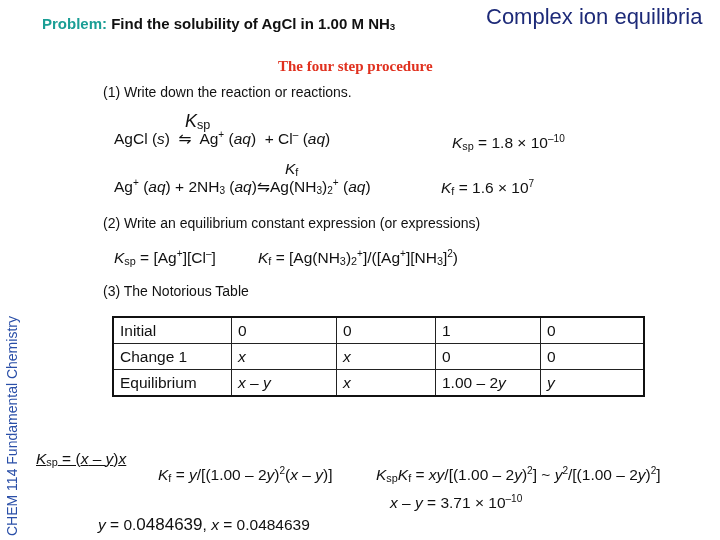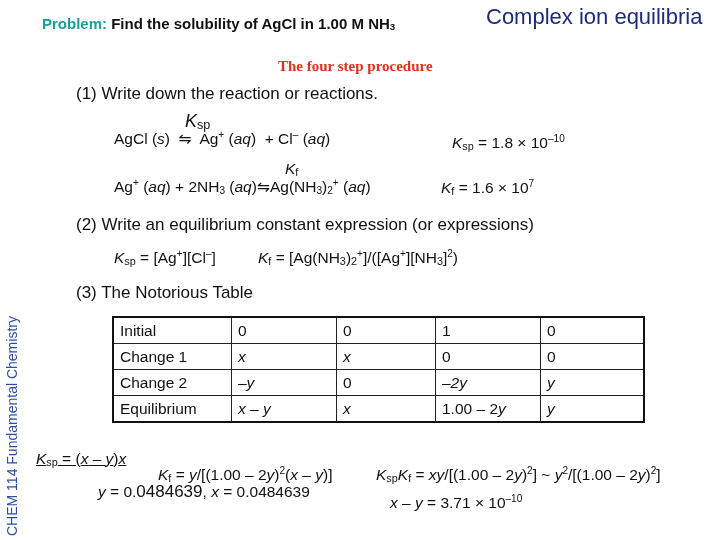--- a/index.html
+++ b/index.html
@@ -15,21 +15,21 @@
   .kmark sub { font-size:70%; }
 
   #problem { left:22px; top:15px; font-size:15px; font-weight:bold;margin-left:20px; }
   #problem .lbl { color:#1a9e95; }
   #problem .txt { color:#111; }
 
   #title { left:486px; top:4px; font-size:22px; color:#1d2a78; }
 
   #steps-head { left:278px; top:58px; font-size:15px; font-weight:bold; color:#e0301e;font-family:Liberation Serif, serif; }
 
-  .step { font-size:17px; color:#111; }
+  .step { font-size:14px; color:#111;margin-left:27px; }
   #step1 { left:76px; top:84px; }
   #step2 { left:76px; top:215px; }
   #step3 { left:76px; top:283px; }
 
   .eq { font-size:15.5px; }
   #ksp-label { left:185px; top:111px; font-size:18px; }
   #rxn1 { left:114px; top:130px; }
   #kf-label { left:285px; top:160px; font-size:15.5px; }
   #rxn2 { left:114px; top:178px; }
   #ksp-val { left:452px; top:134px; }
@@ -47,21 +47,21 @@
   }
   #ice td.c0 { width:105px; }
   #ice td.c1 { width:92px; }
   #ice td.c2 { width:86px; }
   #ice td.c3 { width:92px; }
   #ice td.c4 { width:90px; }
 
   #eq-ksp { left:36px; top:450px;text-decoration:underline; }
   #eq-kf { left:158px; top:466px; }
   #eq-kspkf { left:376px; top:466px; }
-  #sol-xy { left:98px; top:482px; }
+  #sol-xy { left:98px; top:515px; }
   #sol-xy .big { font-size:17px; }
   #sol-diff { left:390px; top:494px; }
 
   #vertical {
     position:absolute; left:4px; top:536px; transform-origin:0 0; transform:rotate(-90deg);
     font-size:14px; color:#2a4fa8; white-space:nowrap;
   }
 </style>
 </head>
 <body>
@@ -115,27 +115,20 @@
     <td class="c4">0</td>
   </tr>
   <tr>
     <td class="c0">Change 1</td>
     <td class="c1"><i>x</i></td>
     <td class="c2"><i>x</i></td>
     <td class="c3">0</td>
     <td class="c4">0</td>
   </tr>
   <tr>
-    <td class="c0">Change 2</td>
-    <td class="c1"><i>–y</i></td>
-    <td class="c2">0</td>
-    <td class="c3"><i>–2y</i></td>
-    <td class="c4"><i>y</i></td>
-  </tr>
-  <tr>
     <td class="c0">Equilibrium</td>
     <td class="c1"><i>x – y</i></td>
     <td class="c2"><i>x</i></td>
     <td class="c3">1.00 – 2<i>y</i></td>
     <td class="c4"><i>y</i></td>
   </tr>
 </tbody>
   </table>
 
 <div class="abs eq kmark" id="eq-ksp">

